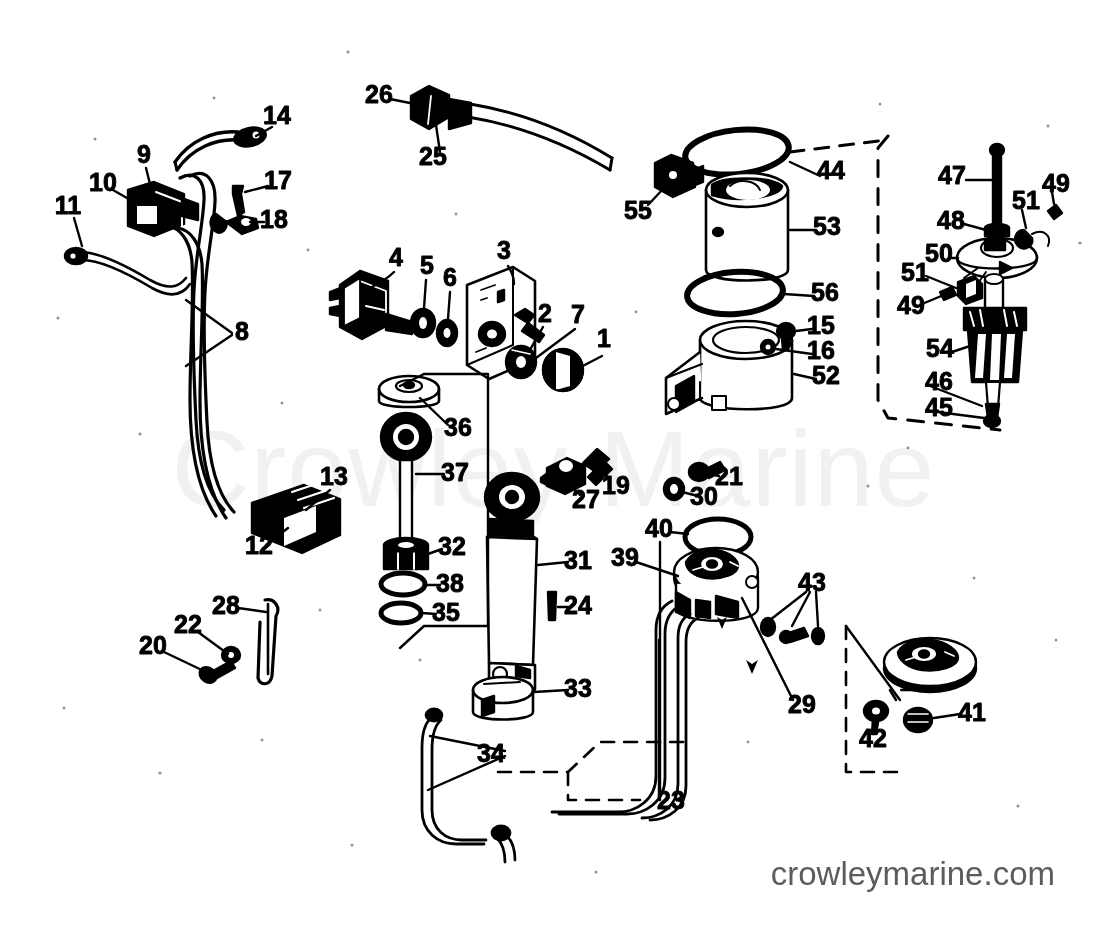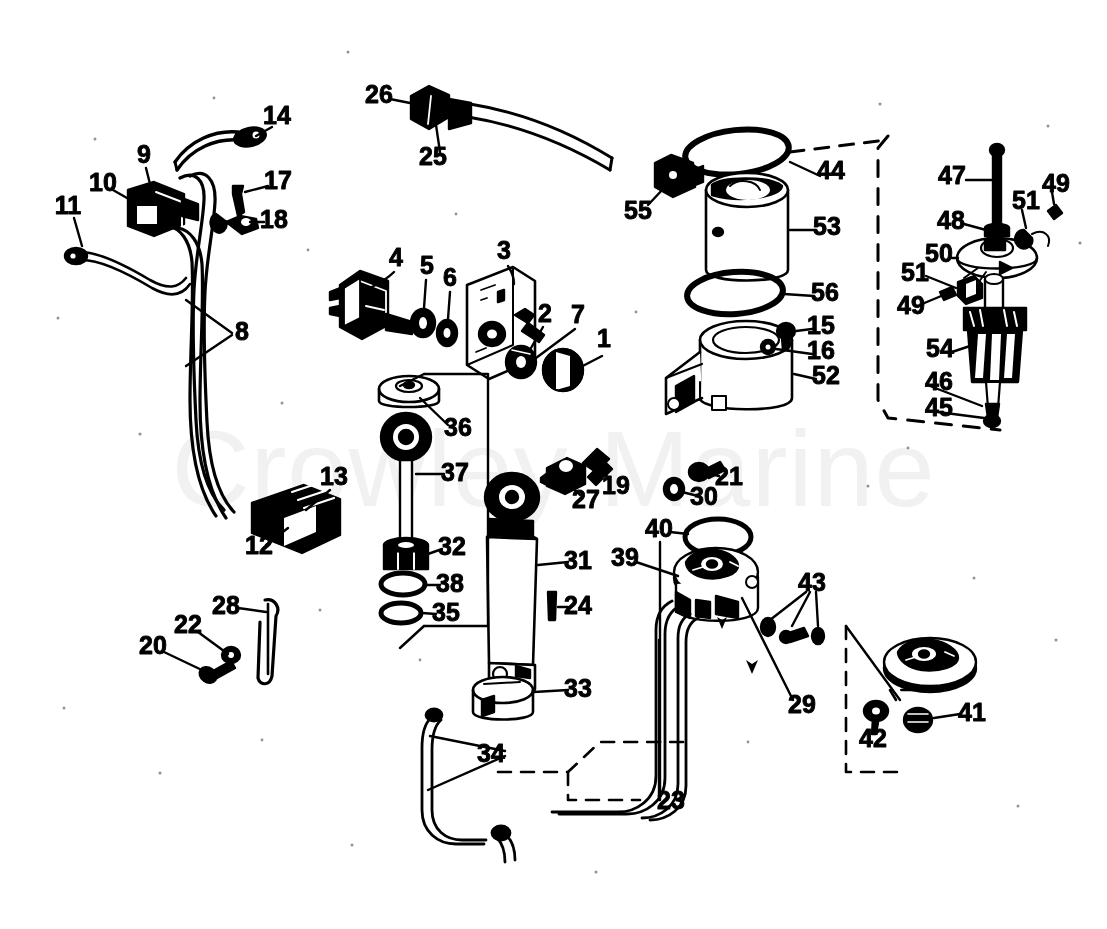--- a/index.html
+++ b/index.html
@@ -521,14 +521,15 @@
           <text class="cal" x="826" y="377" text-anchor="middle" dominant-baseline="middle">52</text>
           <text class="cal" x="827" y="228" text-anchor="middle" dominant-baseline="middle">53</text>
           <text class="cal" x="940" y="350" text-anchor="middle" dominant-baseline="middle">54</text>
           <text class="cal" x="638" y="212" text-anchor="middle" dominant-baseline="middle">55</text>
           <text class="cal" x="825" y="294" text-anchor="middle" dominant-baseline="middle">56</text>
         </g>
 
     </g>
   </svg>
 
+  <div class="wm-foot">crowleymarine.com</div>
 
 </div>
 
 </body></html>

